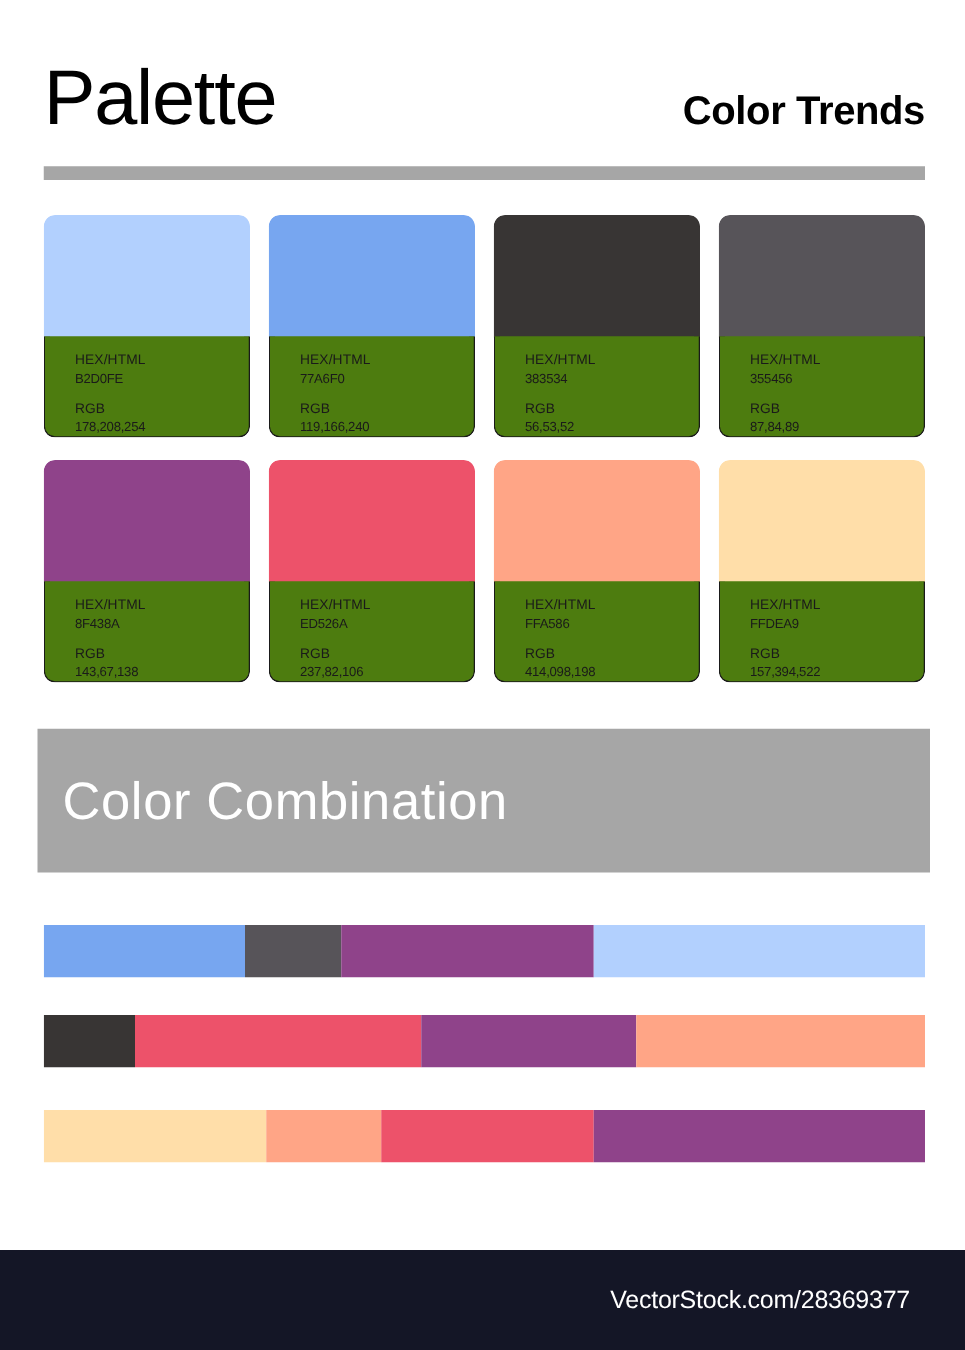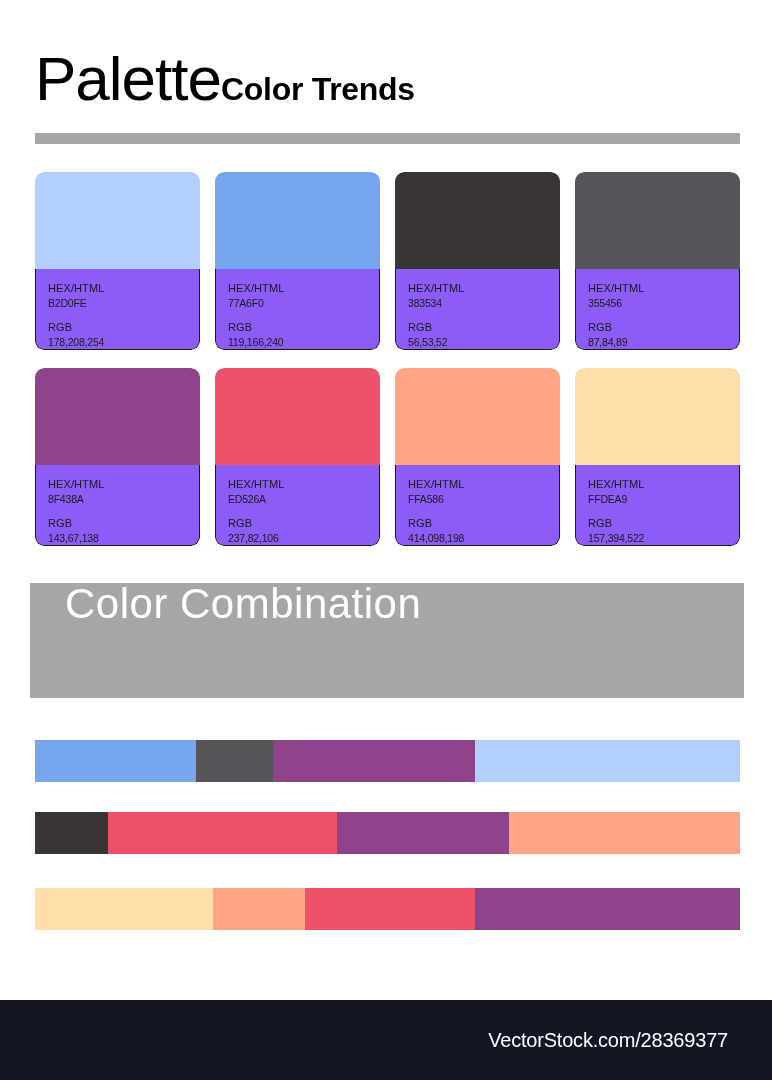--- a/index.html
+++ b/index.html
@@ -22,20 +22,21 @@
 
   
   #header {
     position: absolute;
     left: 35px;
     top: 48px;
     width: 705px;
     height: 80px;
     display: flex;
     align-items: baseline;
+    justify-content: space-between;
   }
 
   #title-main {
     font-size: 62px;
     font-weight: 400;
     letter-spacing: -1px;
     color: #000000;
     line-height: 1;
   }
 
@@ -86,26 +87,26 @@
     border-top-left-radius: 9px;
     border-top-right-radius: 9px;
   }
 
   .swatch-info {
     position: absolute;
     left: 0;
     top: 97px;
     right: 0;
     bottom: 0;
-    background: #8b5cf6;
+    background: #4d7c0f;
     border: 1px solid #1a1a1a;
     border-top: none;
     border-bottom-left-radius: 9px;
     border-bottom-right-radius: 9px;
-    padding: 12px 0 0 12px;
+    padding: 12px 0 0 24px;
   }
 
   .info-label {
     font-size: 11px;
     font-weight: 400;
     color: #1a1a1a;
     line-height: 1.35;
     letter-spacing: 0.1px;
   }
 
@@ -121,21 +122,22 @@
 
   
   #combination-banner {
     position: absolute;
     left: 30px;
     top: 583px;
     width: 714px;
     height: 115px;
     background: #a6a6a6;
     display: flex;
-    padding-left: 35px;
+    align-items: center;
+    padding-left: 20px;
   }
 
   #combination-title {
     font-size: 42px;
     font-weight: 400;
     color: #ffffff;
     letter-spacing: 0.5px;
     line-height: 1;
   }
 

